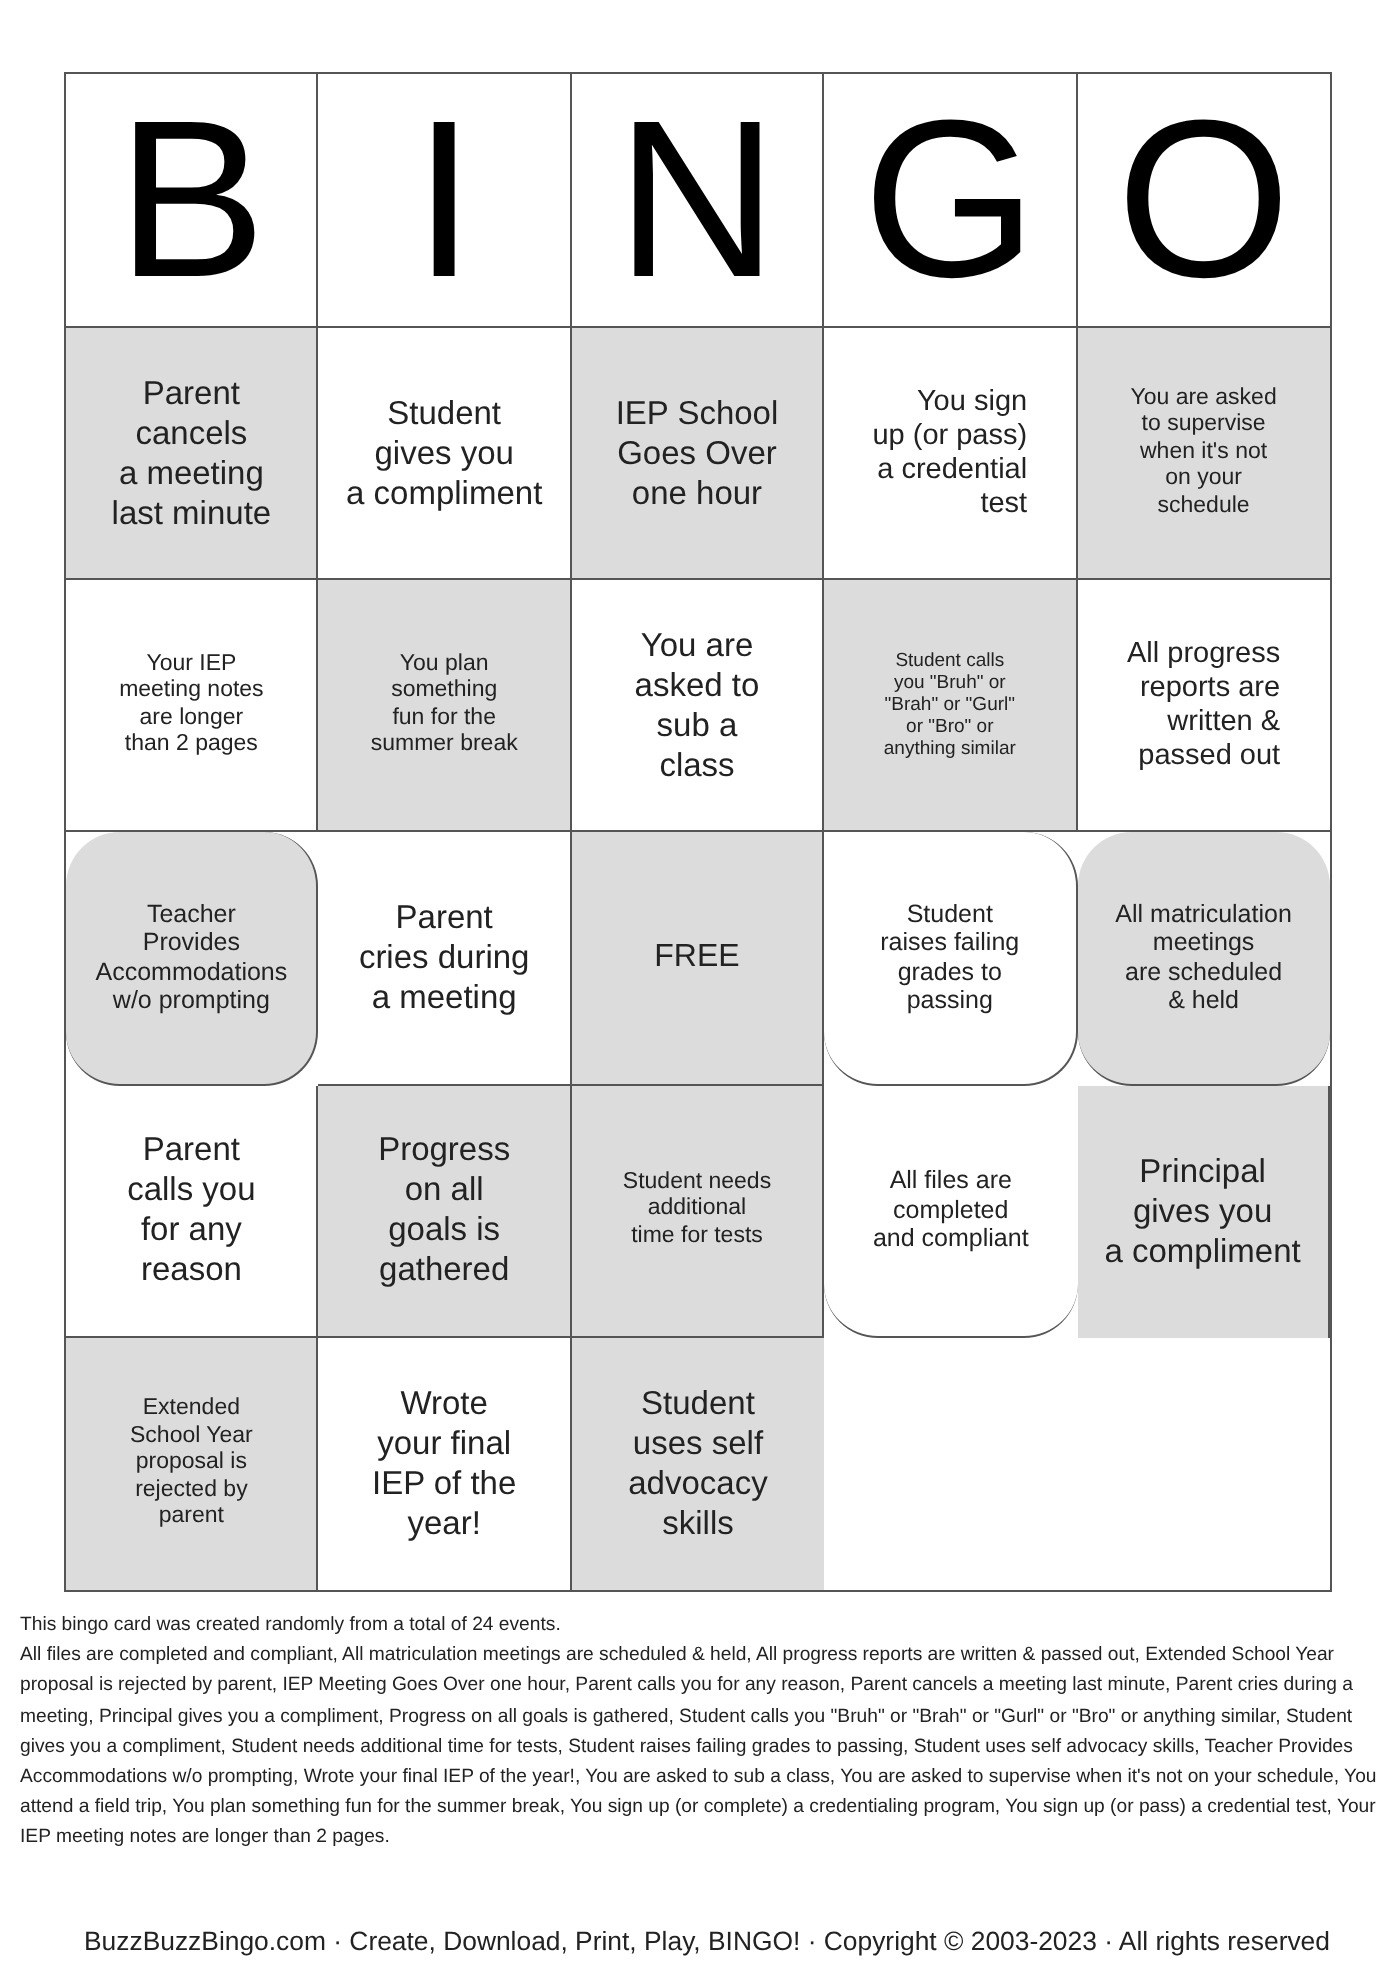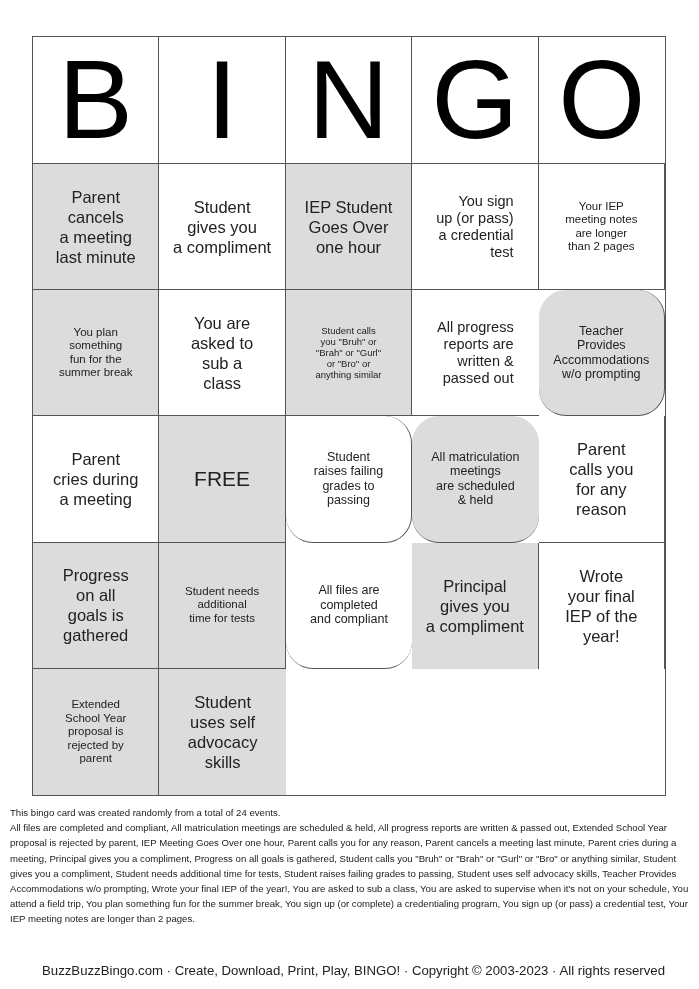--- a/index.html
+++ b/index.html
@@ -15,21 +15,21 @@
   .hdr:nth-child(5n), .cell.last-col { border-right:none; }
   .hdr span { font-size:112px; line-height:1; font-weight:normal; color:#000; }
   .cell { padding:4px 6px; white-space:pre-line; color:#222; }
   .cell.gray { background:#dcdcdc; }
   .cell.last-row { border-bottom:none; }
   .s-xl { font-size:16.5px; line-height:20px; }
   .s-l  { font-size:14.5px; line-height:17px;text-align:right; }
   .s-m  { font-size:12.5px; line-height:14.5px;border-radius:27px; }
   .s-s  { font-size:11.5px; line-height:13.5px; }
   .s-xs { font-size:9.5px;  line-height:11px; }
-  .s-free { font-size:21px; line-height:22px; }
+  .s-free { font-size:16px; line-height:22px; }
   .info { position:absolute; left:10px; top:805px; width:684px;
           font-size:9.6px; line-height:15.2px; color:#222; }
   .footer { position:absolute; left:4px; top:963px; width:699px; text-align:center;
             font-size:13.2px; color:#222; }
 </style>
 </head>
 <body>
 
 <div class="card">
   <div class="hdr">
@@ -47,27 +47,32 @@
   <div class="hdr">
       <span>O</span>
     </div>
 <div class="cell s-xl gray">Parent
 cancels
 a meeting
 last minute</div>
     <div class="cell s-xl">Student
 gives you
 a compliment</div>
-    <div class="cell s-xl gray">IEP Student
+    <div class="cell s-xl gray">IEP School
 Goes Over
 one hour</div>
     <div class="cell s-l">You sign
 up (or pass)
 a credential
 test</div>
+    <div class="cell s-s gray last-col">You are asked
+to supervise
+when it's not
+on your
+schedule</div>
     <div class="cell s-s">Your IEP
 meeting notes
 are longer
 than 2 pages</div>
     <div class="cell s-s gray">You plan
 something
 fun for the
 summer break</div>
     <div class="cell s-xl">You are
 asked to
@@ -108,29 +113,29 @@
 gathered</div>
     <div class="cell s-s gray">Student needs
 additional
 time for tests</div>
     <div class="cell s-m last-col">All files are
 completed
 and compliant</div>
     <div class="cell s-xl gray last-row">Principal
 gives you
 a compliment</div>
-    <div class="cell s-xl last-row">Wrote
-your final
-IEP of the
-year!</div>
     <div class="cell s-s gray last-row">Extended
 School Year
 proposal is
 rejected by
 parent</div>
+    <div class="cell s-xl last-row">Wrote
+your final
+IEP of the
+year!</div>
     <div class="cell s-xl gray last-col last-row">Student
 uses self
 advocacy
 skills</div>
   </div>
 
 <div class="info">
   <div>This bingo card was created randomly from a total of 24 events.</div>
   <div>All files are completed and compliant, All matriculation meetings are scheduled &amp; held, All progress reports are written &amp; passed out, Extended School Year proposal is rejected by parent, IEP Meeting Goes Over one hour, Parent calls you for any reason, Parent cancels a meeting last minute, Parent cries during a meeting, Principal gives you a compliment, Progress on all goals is gathered, Student calls you "Bruh" or "Brah" or "Gurl" or "Bro" or anything similar, Student gives you a compliment, Student needs additional time for tests, Student raises failing grades to passing, Student uses self advocacy skills, Teacher Provides Accommodations w/o prompting, Wrote your final IEP of the year!, You are asked to sub a class, You are asked to supervise when it's not on your schedule, You attend a field trip, You plan something fun for the summer break, You sign up (or complete) a credentialing program, You sign up (or pass) a credential test, Your IEP meeting notes are longer than 2 pages.</div>
 </div>

